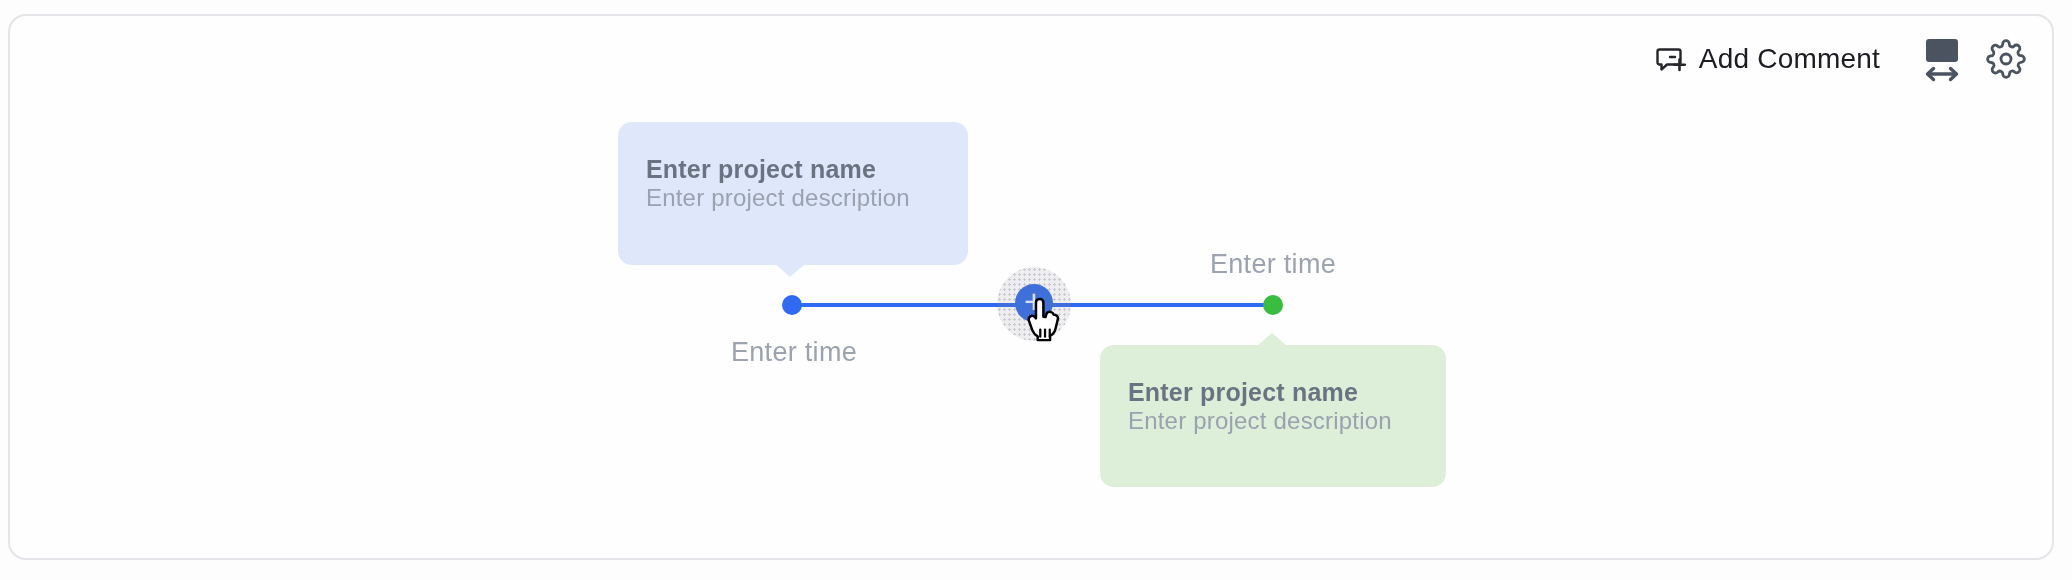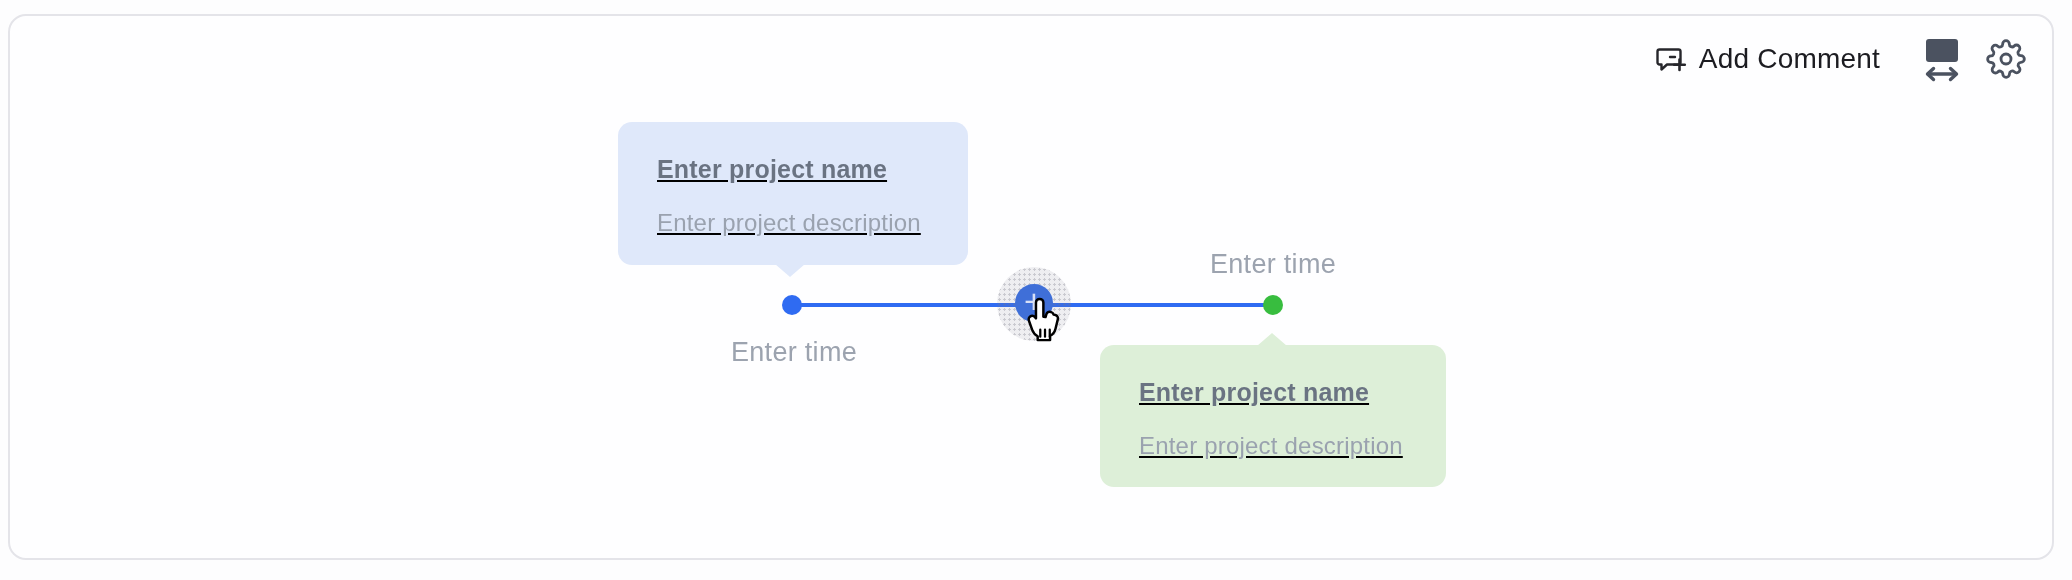--- a/index.html
+++ b/index.html
@@ -28,25 +28,25 @@
   .add-halo { position:absolute; left:997px; top:267px; width:74px; height:74px; border-radius:50%;
               background-color:rgba(125,125,138,0.12);
               background-image:radial-gradient(rgba(120,120,132,.30) 1.3px, transparent 1.4px);
               background-size:5px 5px; }
   .add-node-btn { position:absolute; left:1015px; top:284px; width:38px; height:38px; border-radius:50%;
                   background:#3f6fd8; color:#d7e0f6; display:flex; align-items:center; justify-content:center;
                   font-size:34px; font-weight:300; line-height:1; cursor:pointer; }
   .add-node-btn span { transform:translateY(-2px); }
 
   
-  .event-card { position:absolute; width:350px; height:143px; border-radius:14px; padding:33px 30px 0 39px;text-decoration:underline; }
+  .event-card { position:absolute; width:350px; height:143px; border-radius:14px; padding:33px 30px 0 28px; }
   .card-blue  { left:618px; top:122px; background:#dfe8fa; }
   .card-green { left:1100px; top:345px; width:346px; height:142px; background:#ddefd8; }
   .card-title { font-size:25px; font-weight:700; color:#6a7382; letter-spacing:.2px; }
-  .card-desc  { margin-top:25px; font-size:24px; color:#9aa2af; letter-spacing:.2px; }
+  .card-desc  { margin-top:0; font-size:24px; color:#9aa2af; letter-spacing:.2px; }
   .tail { position:absolute; width:0; height:0; border-left:15px solid transparent; border-right:15px solid transparent; }
   .tail-down { bottom:-12px; left:157px; border-top:13px solid #dfe8fa; }
   .tail-up   { top:-12px;    left:157px; border-bottom:13px solid #ddefd8; }
 
   .time-label { position:absolute; width:200px; text-align:center; font-size:27px; color:#9ca3af; letter-spacing:.3px; }
   .time-start { left:694px; top:337px; }
   .time-end   { left:1173px; top:249px; }
 
   .cursor-wrap { position:absolute; left:1016px; top:297px; width:52px; height:56px; z-index:6; pointer-events:none; }
 </style>

